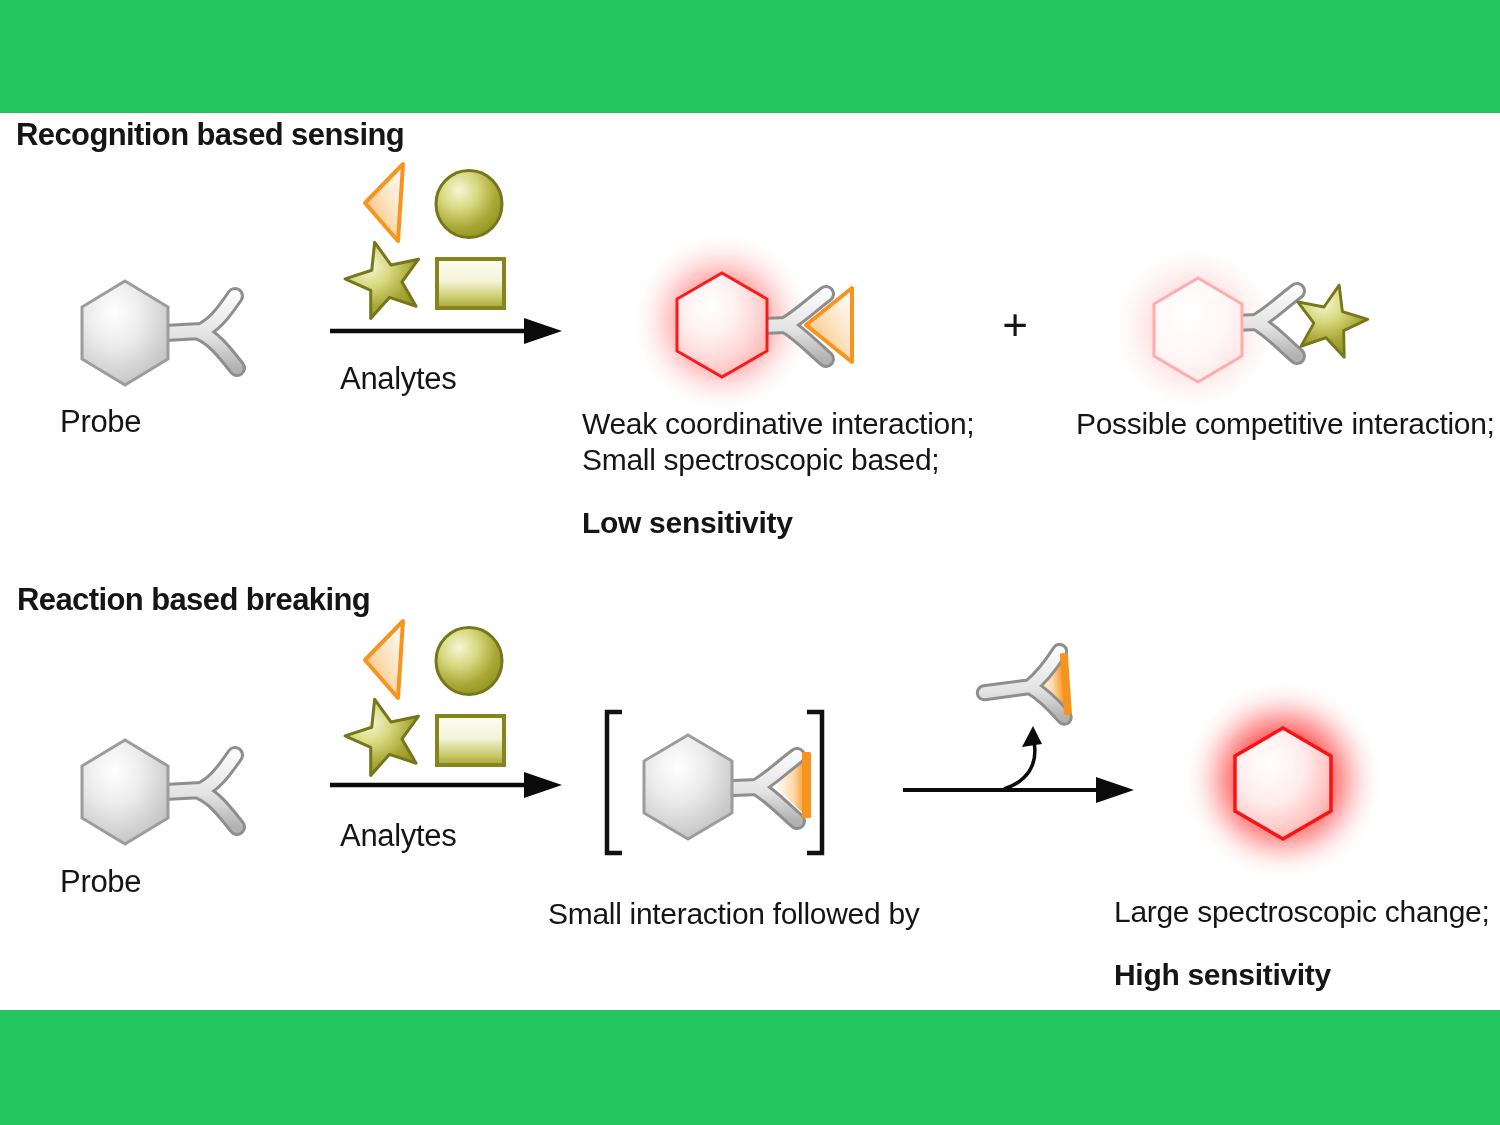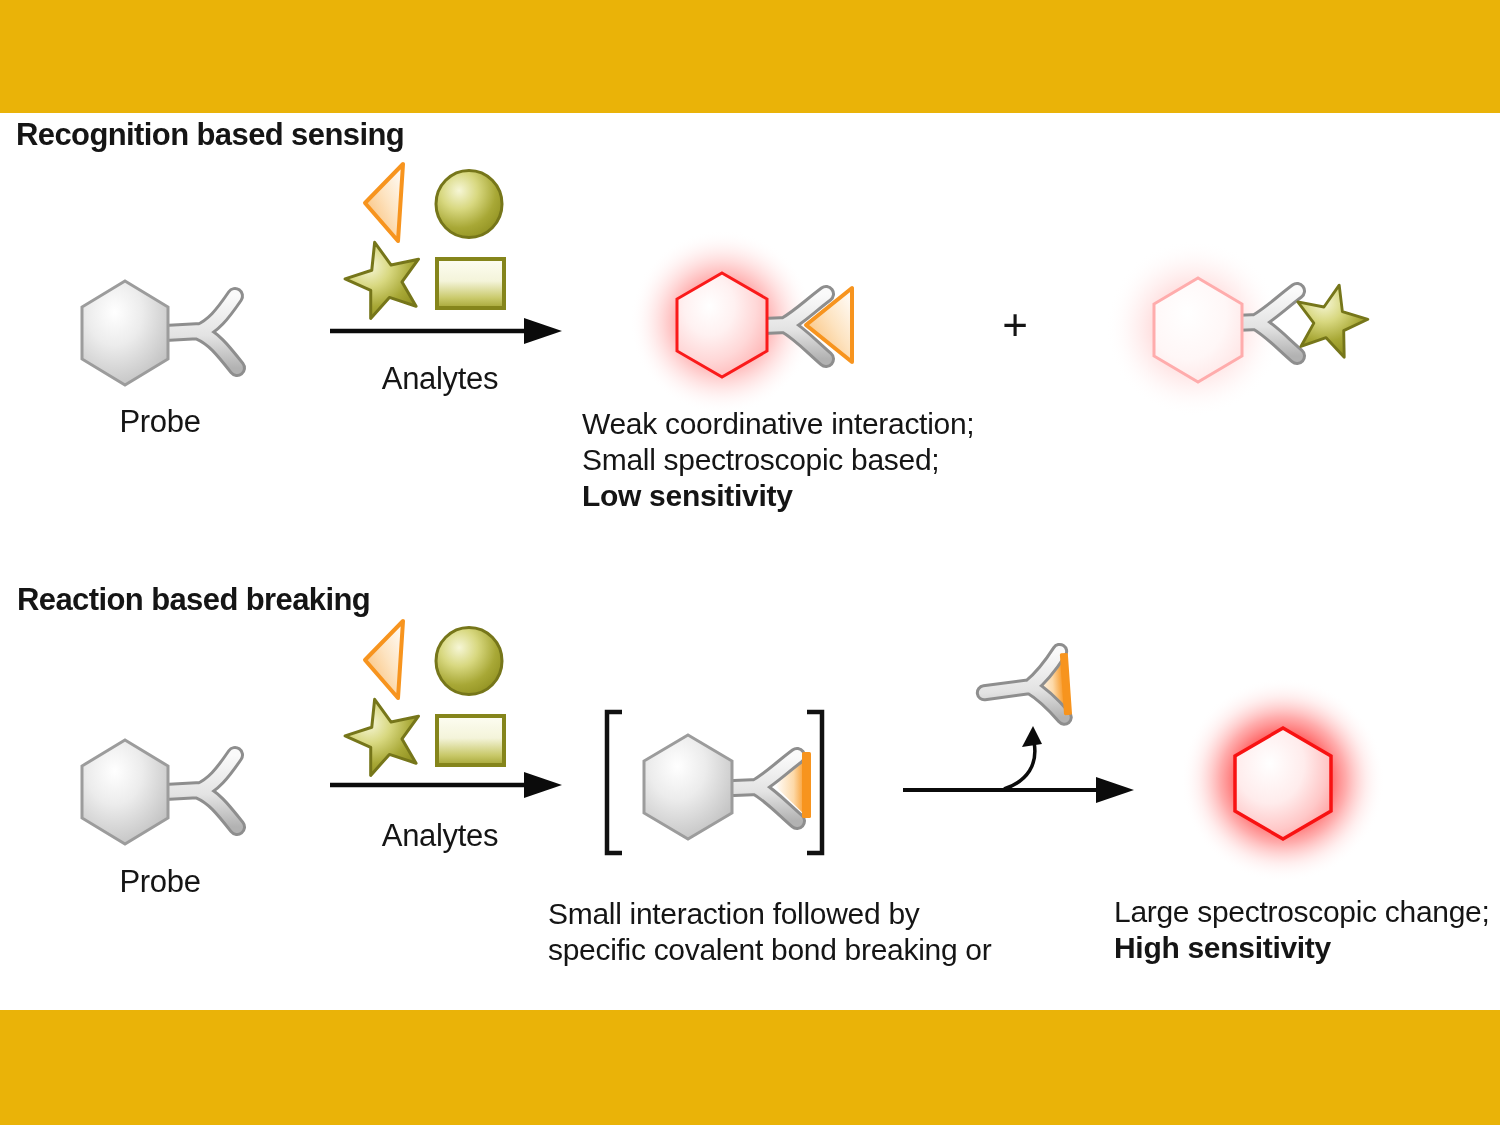--- a/index.html
+++ b/index.html
@@ -1,24 +1,24 @@
 <!DOCTYPE html>
 <html><head>
 <meta charset="utf-8">
 <style>
   html,body{margin:0;padding:0;background:#000;}
-  .stage{position:relative;width:1500px;height:1125px;background:#eab308;overflow:hidden;
+  .stage{position:relative;width:1500px;height:1125px;background:#22c55e;overflow:hidden;
          font-family:"Liberation Sans",sans-serif;}
   .canvas-bg{position:absolute;left:0;top:113px;width:1500px;height:897px;background:#fff;}
   svg.art{position:absolute;left:0;top:0;width:1500px;height:1125px;}
   .t{position:absolute;color:#151515;font:30px/36px "Liberation Sans",sans-serif;
      letter-spacing:-0.3px;white-space:nowrap;}
   .title{font-weight:bold;font-size:31px;letter-spacing:-0.6px;}
-  .label{font-size:31px;width:200px;text-align:center;}
-  .bold{font-weight:bold;}
+  .label{font-size:31px;width:200px;}
+  .bold{font-weight:bold;margin-top:27px;}
   .plus{font-size:44px;line-height:44px;width:60px;text-align:center;letter-spacing:0;}
 </style>
 </head>
 <body>
 
 <div class="stage">
   <div class="canvas-bg"></div>
 
   <svg class="art" viewBox="0 0 1500 1125">
     <defs>
@@ -187,29 +187,29 @@
 
   <div class="t" style="left:582px;top:406px">
     <div>Weak coordinative interaction;</div>
     <div>Small spectroscopic based;</div>
     <div class="bold">Low sensitivity</div>
   </div>
 
   <div class="t plus" style="left:985px;top:303px">+</div>
 
   <div class="t" style="left:1076px;top:406px">
+    <div>Possible competitive interaction;</div>
   </div>
 
   <div class="t title" style="left:17px;top:582px">Reaction based breaking</div>
 
   <div class="t label" style="left:60px;top:864px">Probe</div>
   <div class="t label" style="left:340px;top:818px">Analytes</div>
 
   <div class="t" style="left:548px;top:896px">
     <div>Small interaction followed by</div>
-    <div>specific covalent bond breaking or</div>
   </div>
 
   <div class="t" style="left:1114px;top:894px">
     <div>Large spectroscopic change;</div>
     <div class="bold">High sensitivity</div>
   </div>
 </div>
 
 </body></html>

